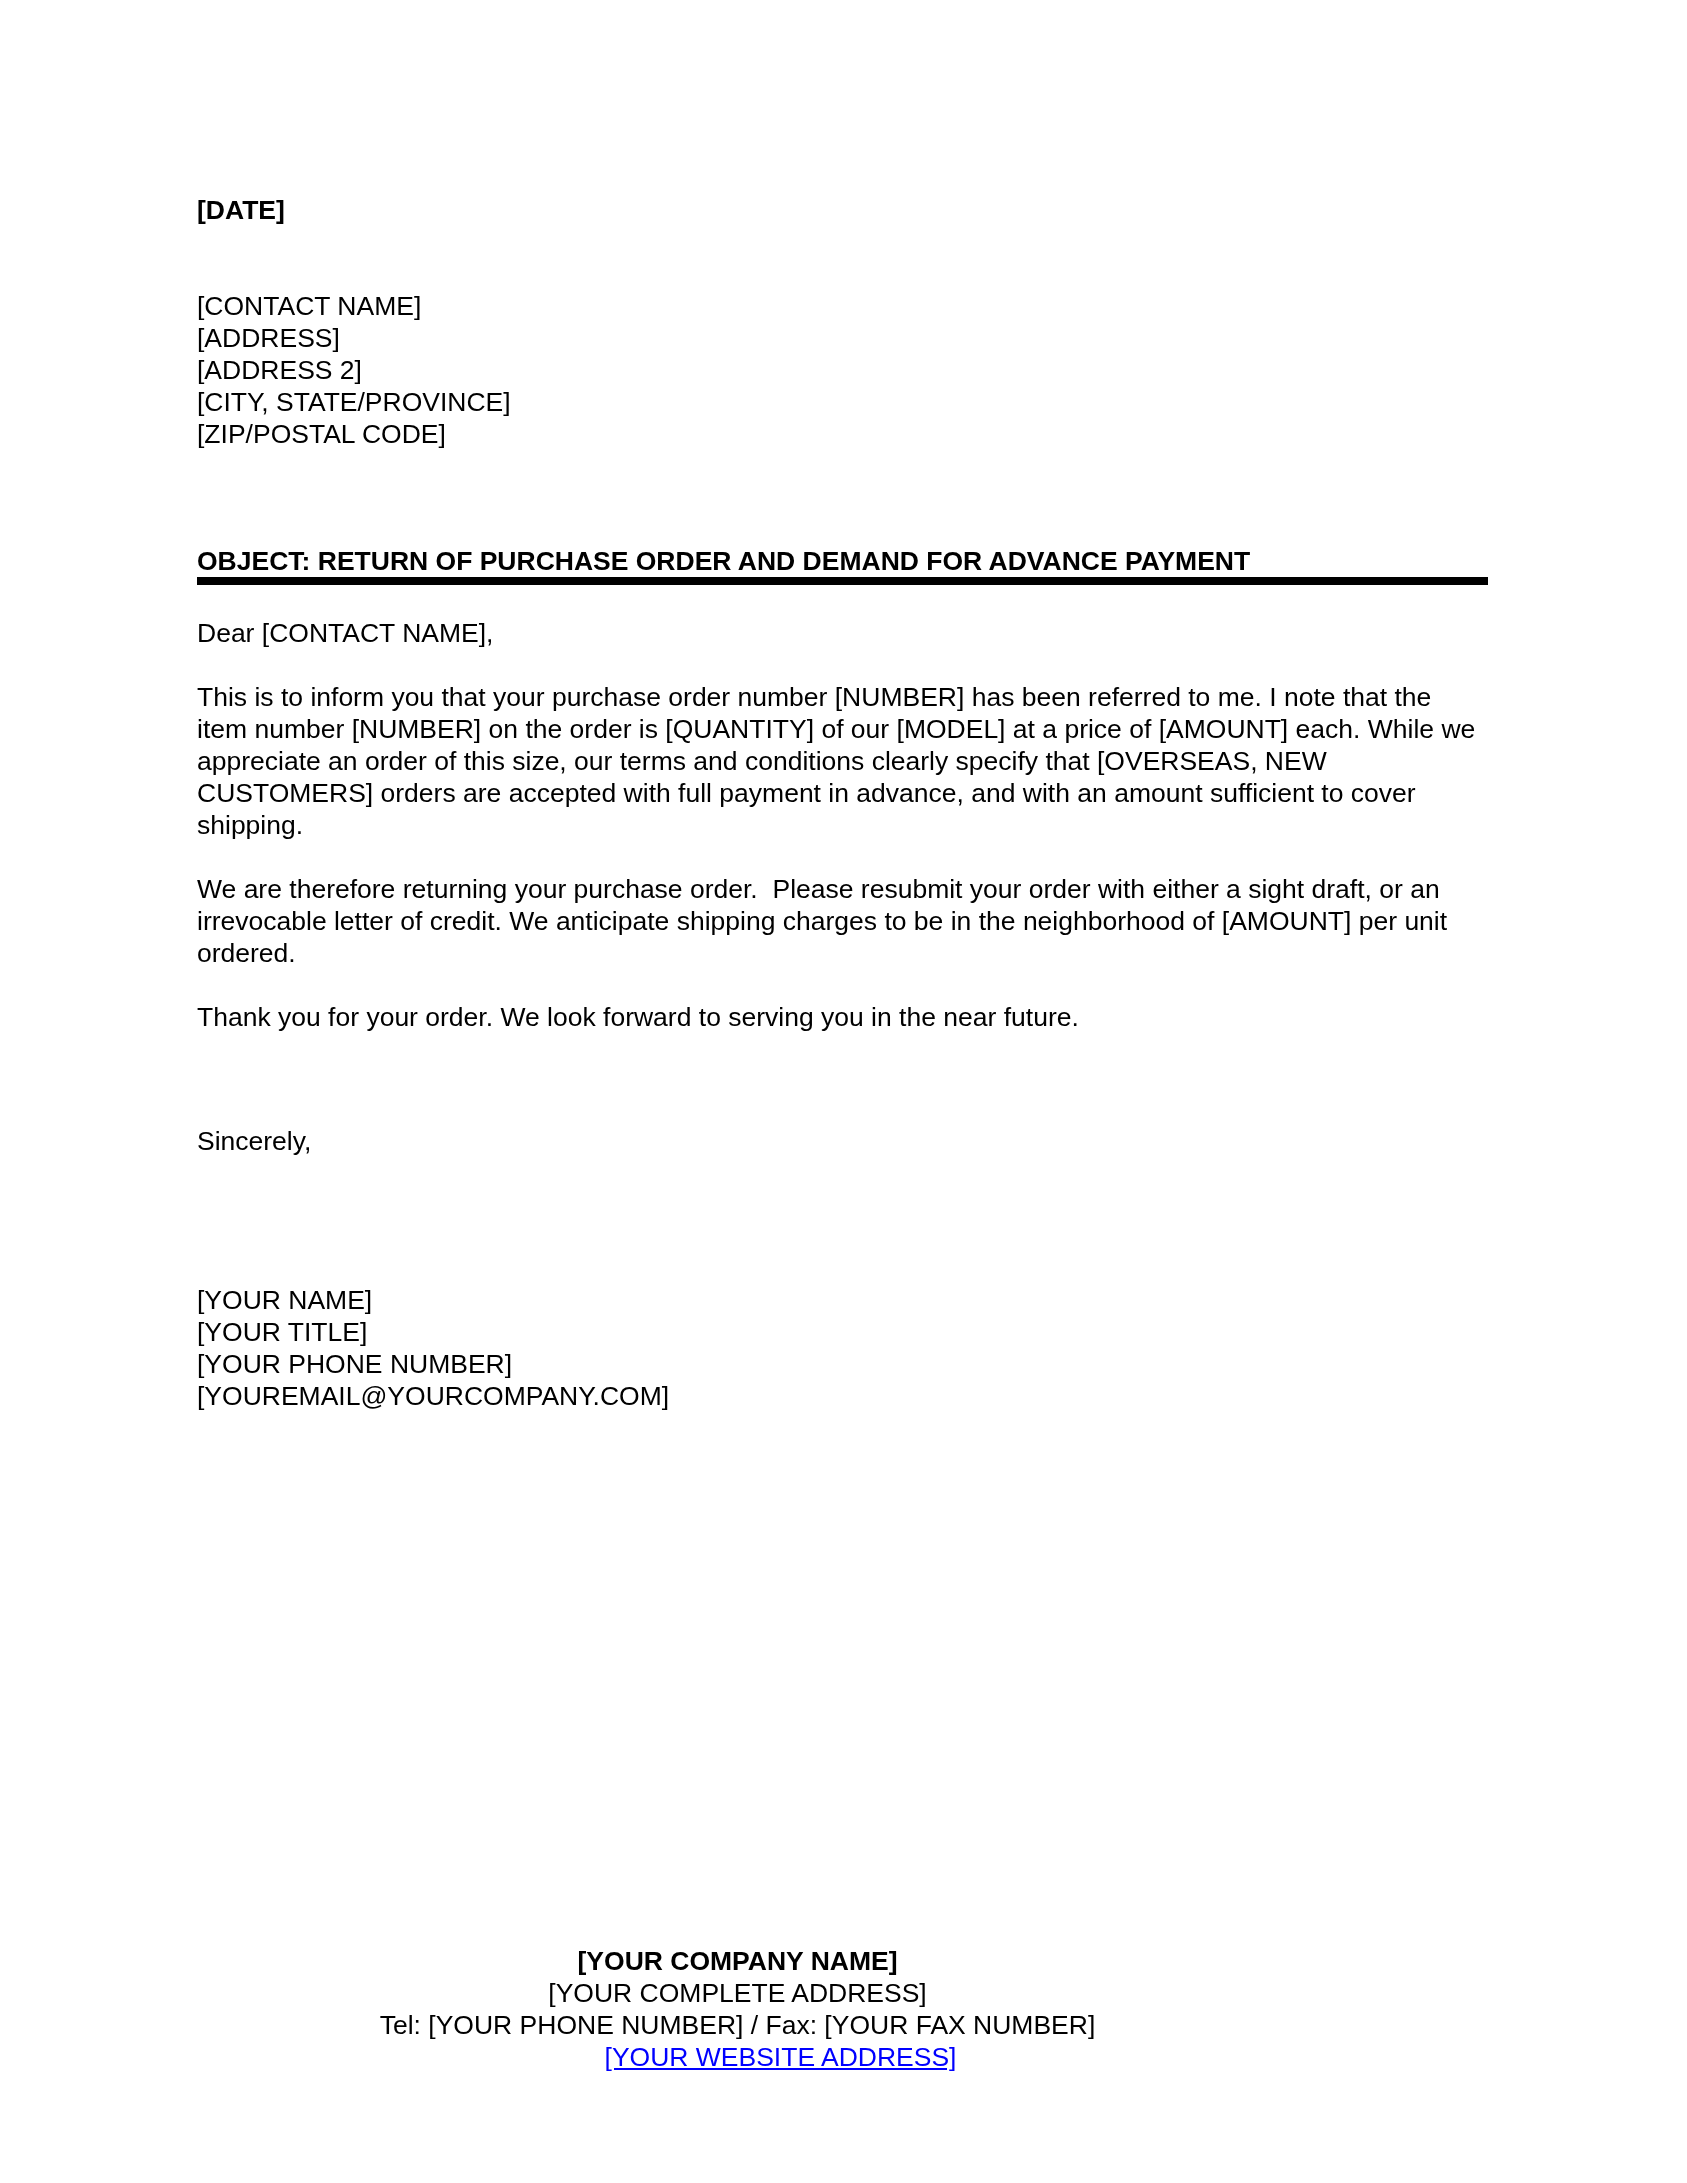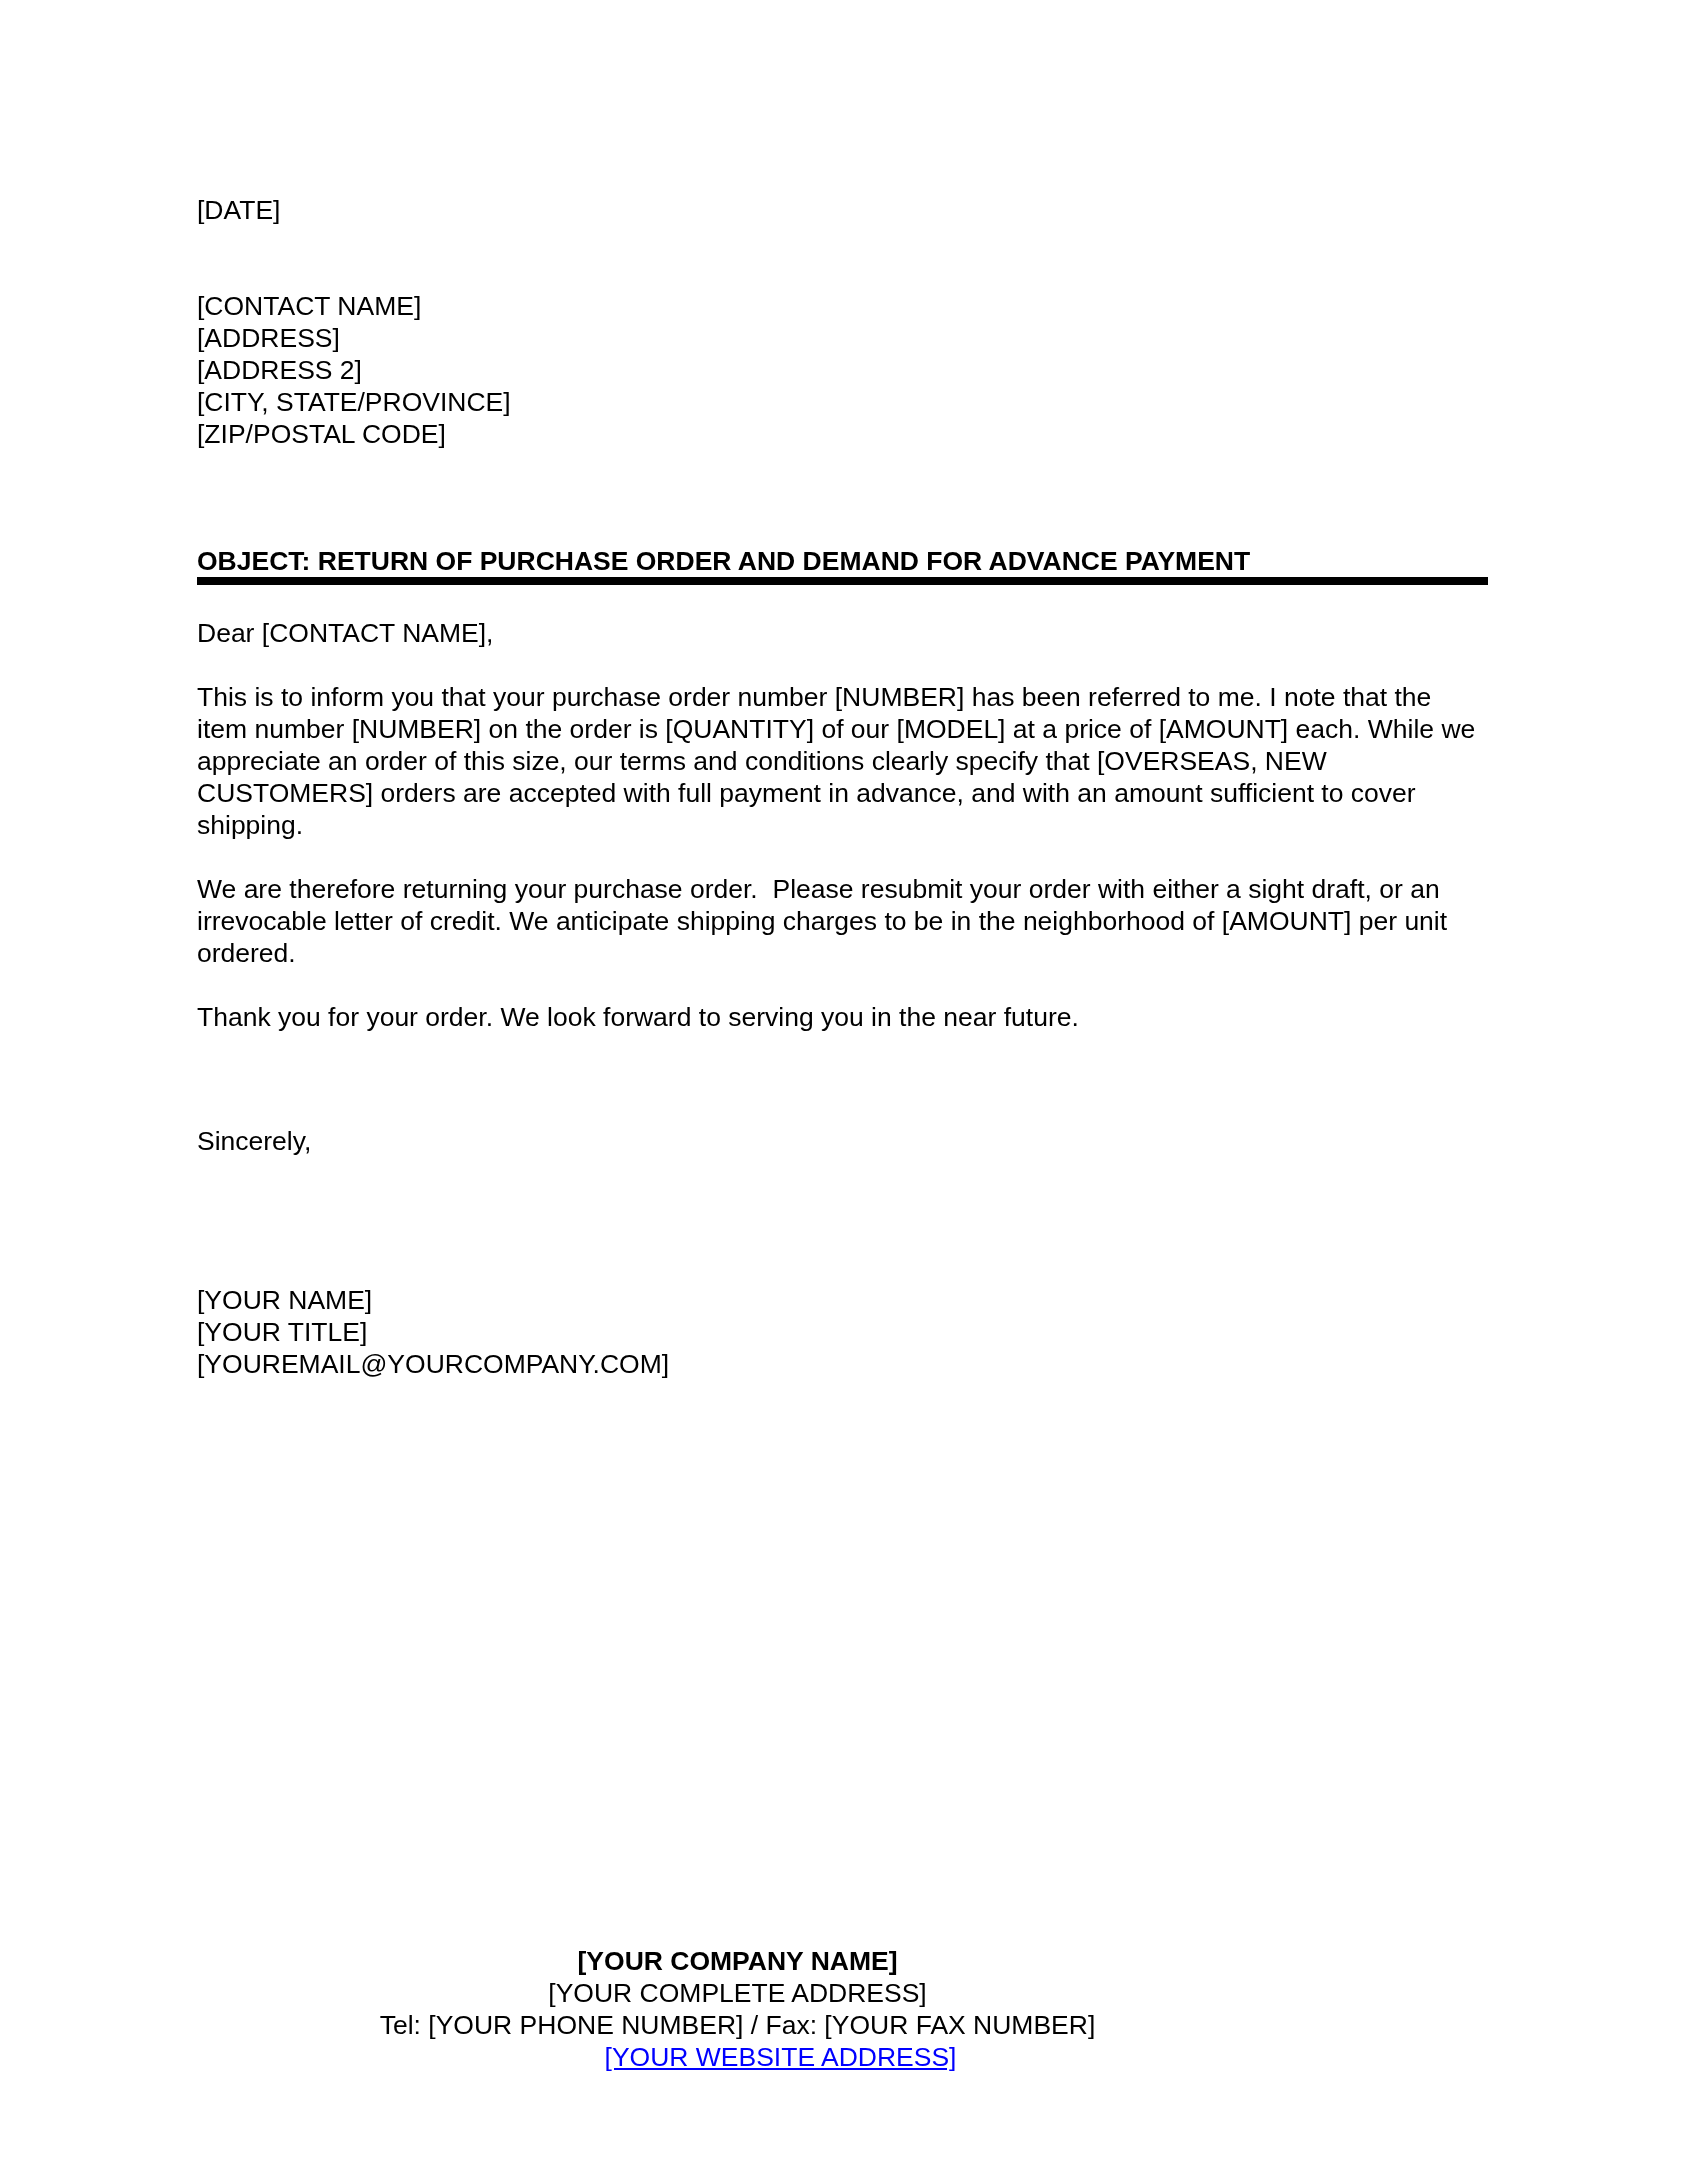--- a/index.html
+++ b/index.html
@@ -19,20 +19,21 @@
     overflow: hidden;
   }
   .content {
     position: absolute;
     left: 197px;
     top: 0;
     width: 1291px;
   }
   .date-line {
     margin-top: 194px;
+    font-weight: bold;
   }
   .recipient-block {
     margin-top: 64px;
   }
   .subject-line {
     margin-top: 95px;
     font-weight: bold;
     border-bottom: 8.6px solid #000000;
   }
   .salutation {
@@ -89,20 +90,21 @@
 
     <p class="para">This is to inform you that your purchase order number [NUMBER] has been referred to me. I note that the item number [NUMBER] on the order is [QUANTITY] of our [MODEL] at a price of [AMOUNT] each. While we appreciate an order of this size, our terms and conditions clearly specify that [OVERSEAS, NEW CUSTOMERS] orders are accepted with full payment in advance, and with an amount sufficient to cover shipping.</p>
     <p class="para">We are therefore returning your purchase order.  Please resubmit your order with either a sight draft, or an irrevocable letter of credit. We anticipate shipping charges to be in the neighborhood of [AMOUNT] per unit ordered.</p>
     <p class="para">Thank you for your order. We look forward to serving you in the near future.</p>
 
     <div class="closing">Sincerely,</div>
 
     <div class="signature-block">
       <div>[YOUR NAME]</div>
       <div>[YOUR TITLE]</div>
+      <div>[YOUR PHONE NUMBER]</div>
       <div>[YOUREMAIL@YOURCOMPANY.COM]</div>
     </div>
 
   </div>
 
   <div class="letter-footer">
     <div class="footer-company">[YOUR COMPANY NAME]</div>
     <div>[YOUR COMPLETE ADDRESS]</div>
     <div>Tel: [YOUR PHONE NUMBER] / Fax: [YOUR FAX NUMBER]</div>
     <div class="footer-link">

